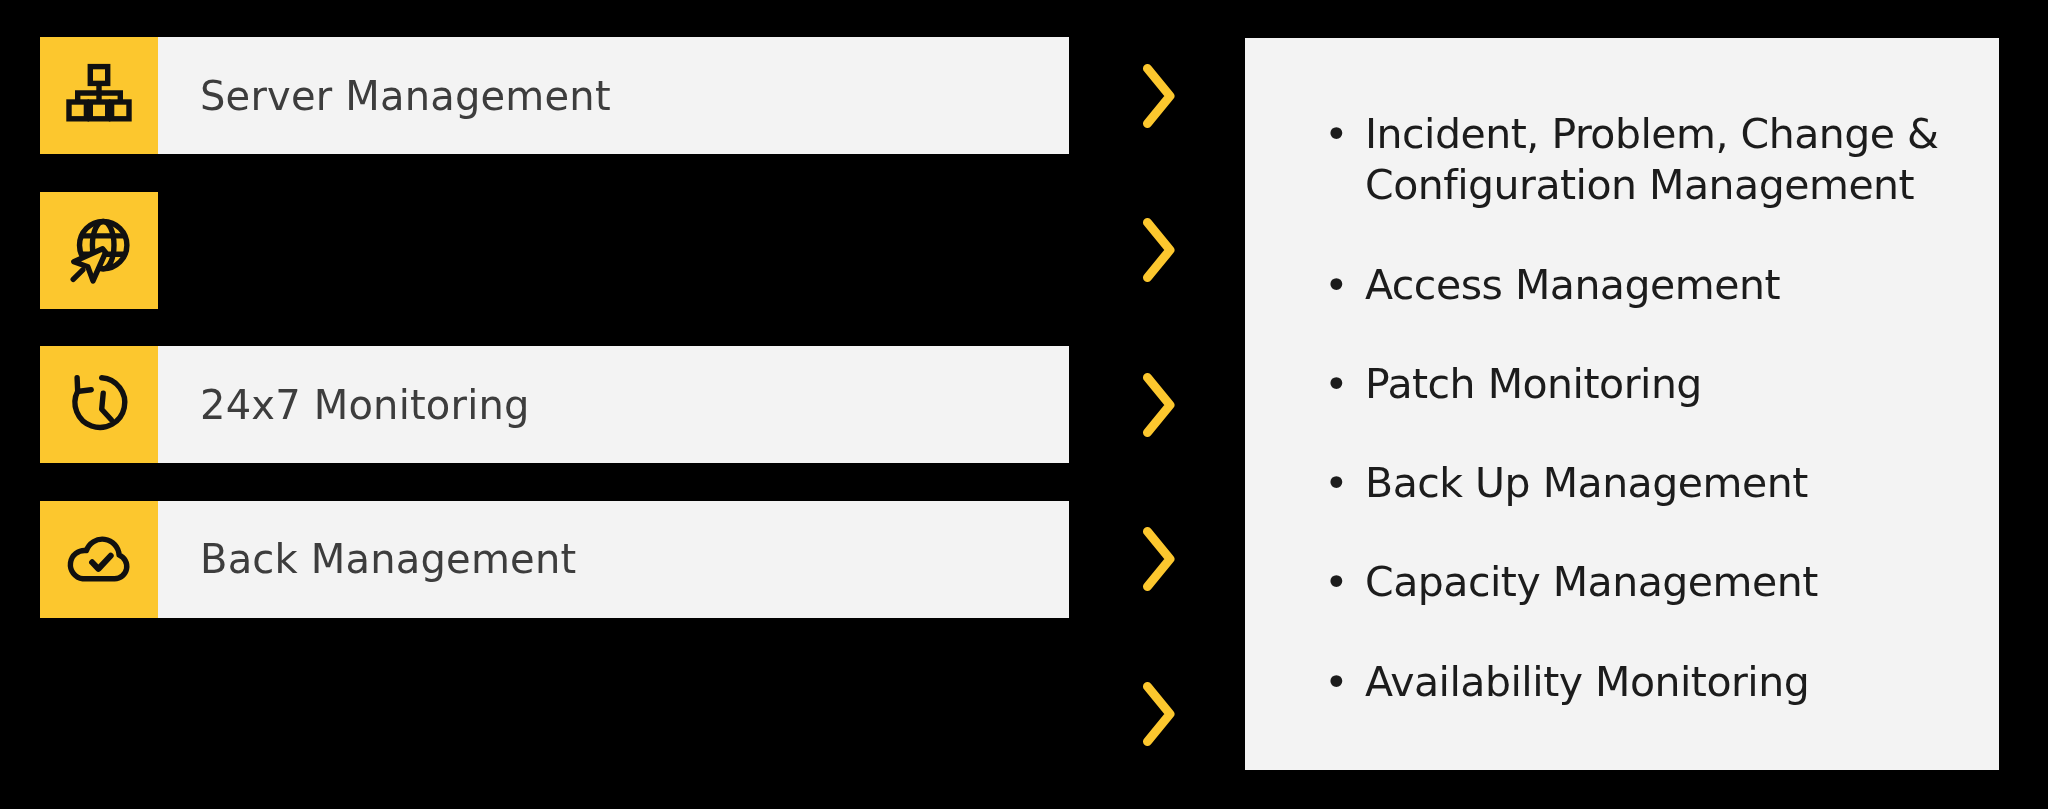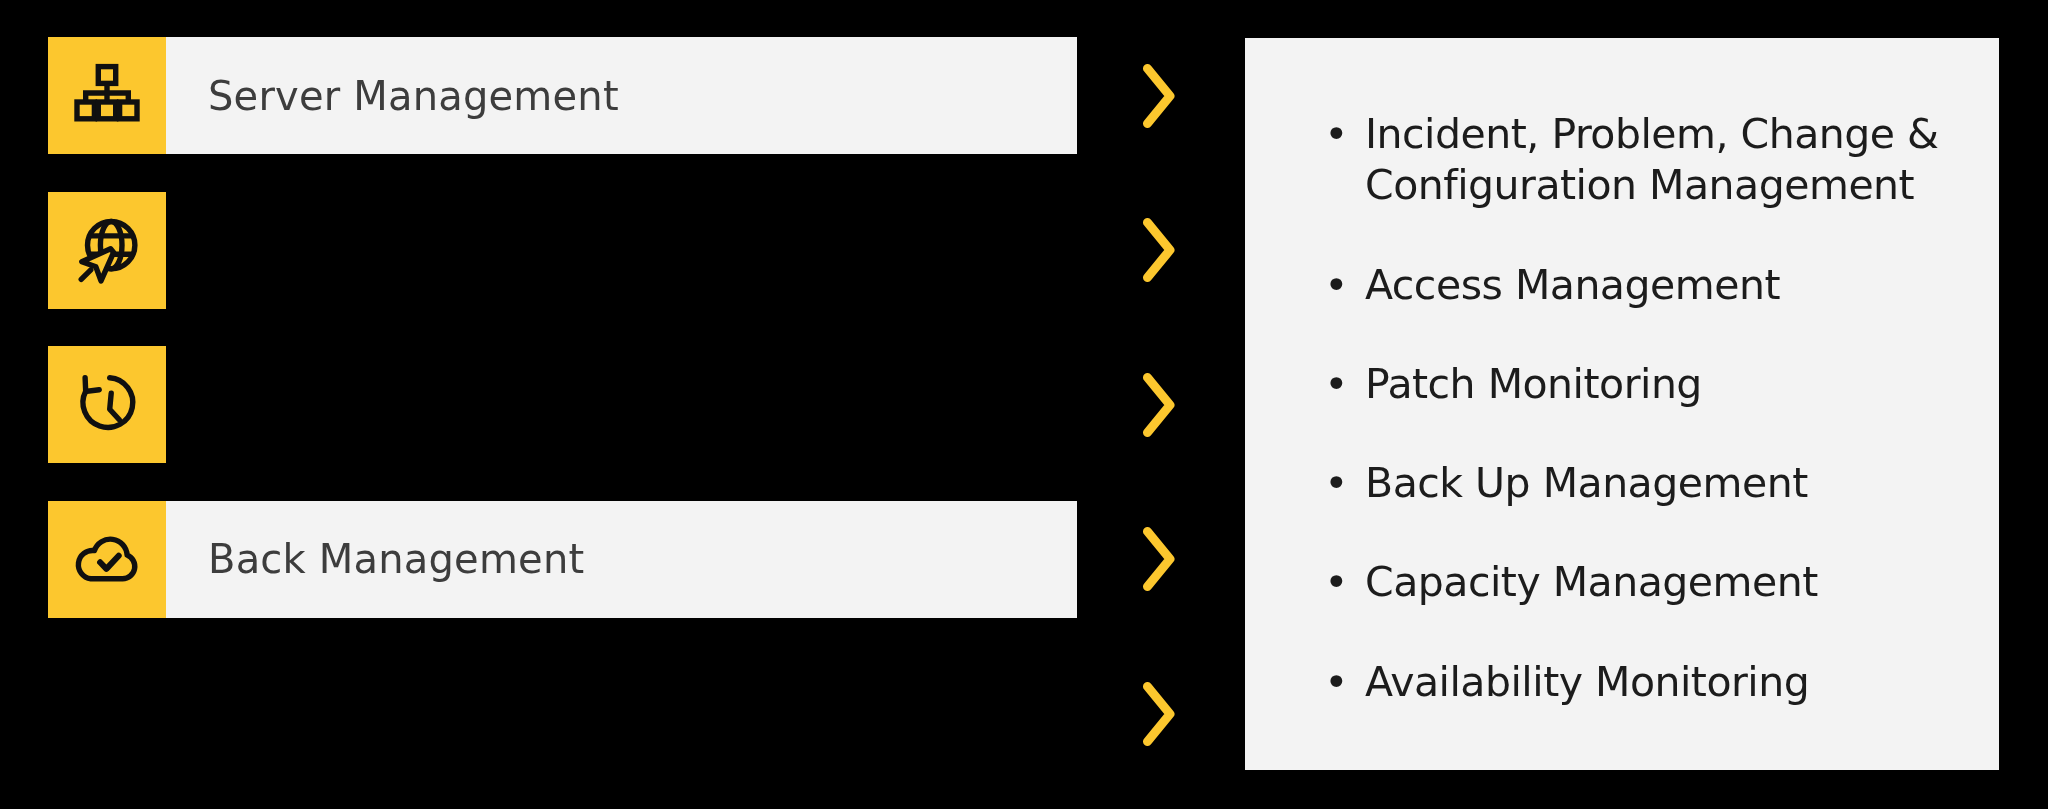--- a/index.html
+++ b/index.html
@@ -4,21 +4,21 @@
 <style>
   html,body{margin:0;padding:0;}
   body{
     width:2048px;height:809px;
     background:var(--bg,#000);
     position:relative;overflow:hidden;
     font-family:"DejaVu Sans","Liberation Sans",sans-serif;
   }
   
   .rows{
-    position:absolute;left:48px;top:37px;
+    position:absolute;left:40px;top:37px;
     display:flex;flex-direction:column;gap:37.5px;
   }
   .service-row{display:flex;width:1029px;height:117px;}
   .icon-box{
     width:118px;flex:0 0 118px;
     background:var(--yellow,#FCC72E);
     display:flex;align-items:center;justify-content:center;
   }
   .icon-box svg{width:72px;height:72px;display:block;}
   .label-bar{
@@ -101,20 +101,21 @@
   <div class="service-row">
     <div class="icon-box">
       <span>
         <svg viewBox="0 0 24 24" class="ic" stroke-width="1.8" stroke-linecap="round">
           <path d="M4.9 7.4 A8.3 8.3 0 1 0 12.9 2.9"></path>
           <path d="M4.7 2.9 L4.9 7.5 L9.4 6.9" fill="none"></path>
           <path d="M13.4 8.1 l-0.5 5.3 3.2 3.5" stroke-linejoin="round"></path>
         </svg>
       </span>
     </div>
+    <div class="label-bar">24x7 Monitoring</div>
   </div>
 
   <div class="service-row">
     <div class="icon-box">
       <span>
         <svg viewBox="0 0 24 24" class="ic" stroke-width="1.8" stroke-linejoin="round">
           <path d="M6.6 18.6 h10.6 a4.1 4.1 0 0 0 1.5 -7.9 a5.6 5.6 0 0 0 -10.9 -1.5 a4.7 4.7 0 0 0 -1.2 9.4 z"></path>
           <path d="M9.7 13.1 l2.1 2.2 4.1 -4.4" stroke-linecap="round" stroke-width="2"></path>
         </svg>
       </span>

